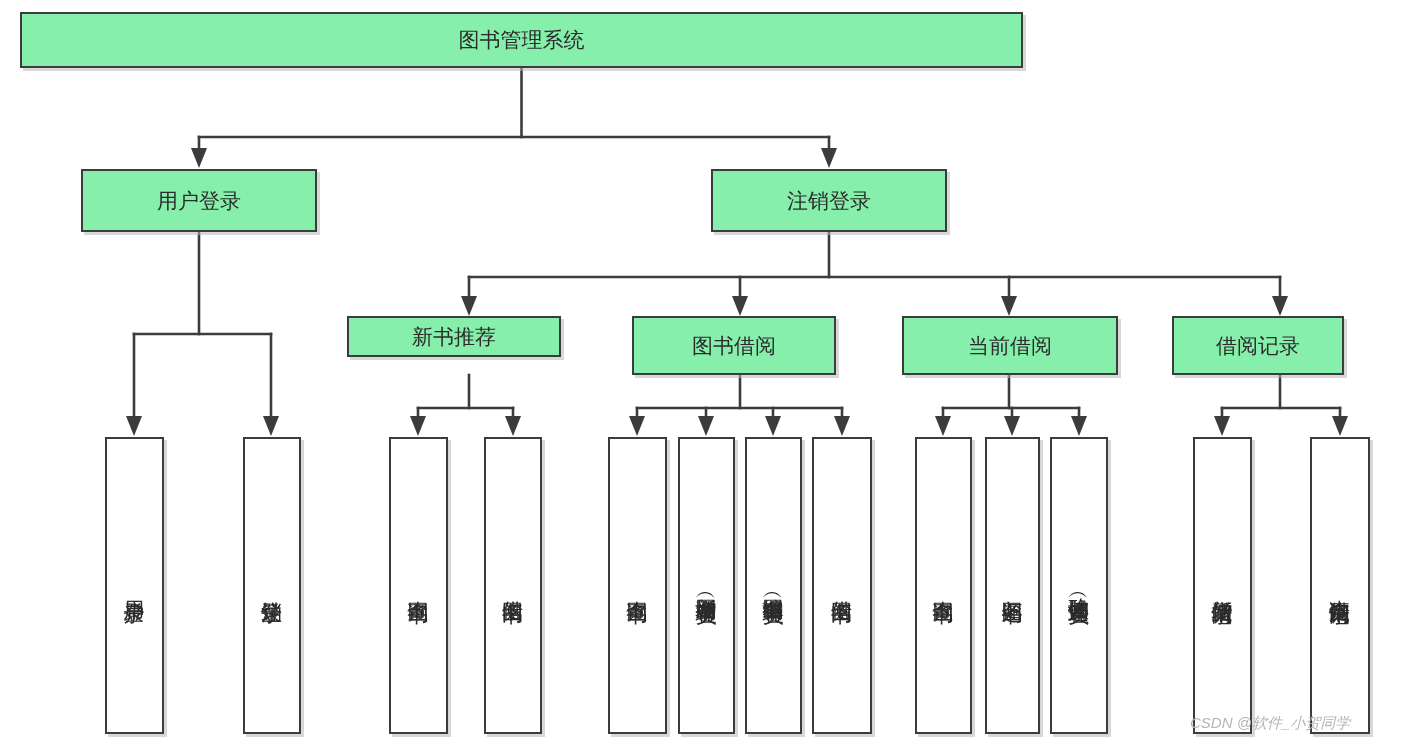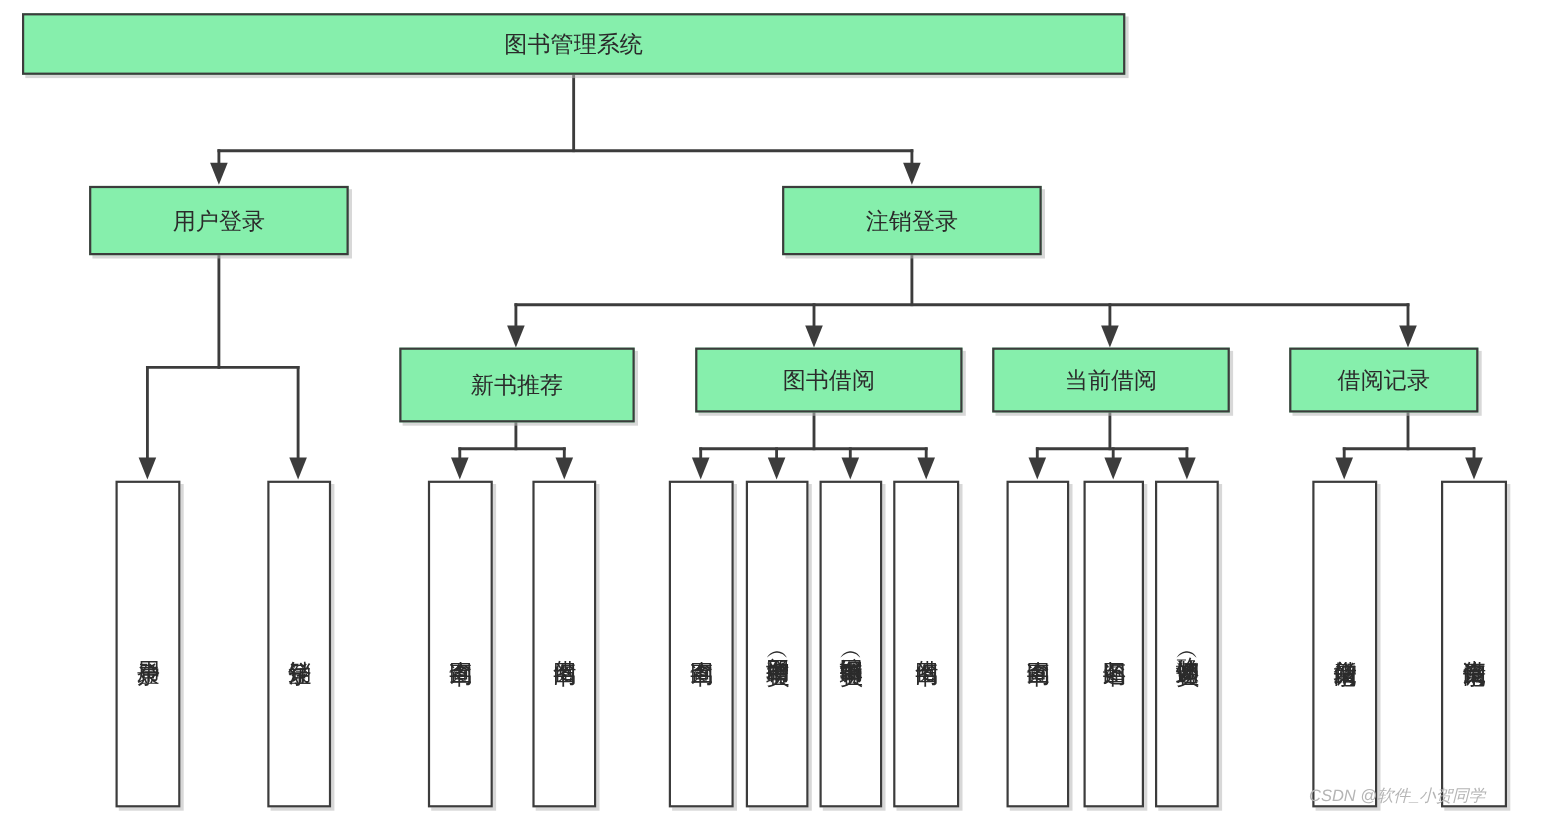--- a/index.html
+++ b/index.html
@@ -168,25 +168,25 @@
   </div>
 
   <div class="hnode-box" style="left:81px; top:169px; width:236px; height:63px;">
     <span>用户登录</span>
   </div>
 
   <div class="hnode-box" style="left:711px; top:169px; width:236px; height:63px;">
     <span>注销登录</span>
   </div>
 
-  <div class="hnode-box" style="left:363px; top:316px; width:214px; height:68px;">
+  <div class="hnode-box" style="left:347px; top:316px; width:214px; height:41px;">
     <span>新书推荐</span>
   </div>
 
-  <div class="hnode-box" style="left:632px; top:316px; width:243px; height:59px;">
+  <div class="hnode-box" style="left:632px; top:316px; width:204px; height:59px;">
     <span>图书借阅</span>
   </div>
 
   <div class="hnode-box" style="left:902px; top:316px; width:216px; height:59px;">
     <span>当前借阅</span>
   </div>
 
   <div class="hnode-box" style="left:1172px; top:316px; width:172px; height:59px;">
     <span>借阅记录</span>
   </div>

